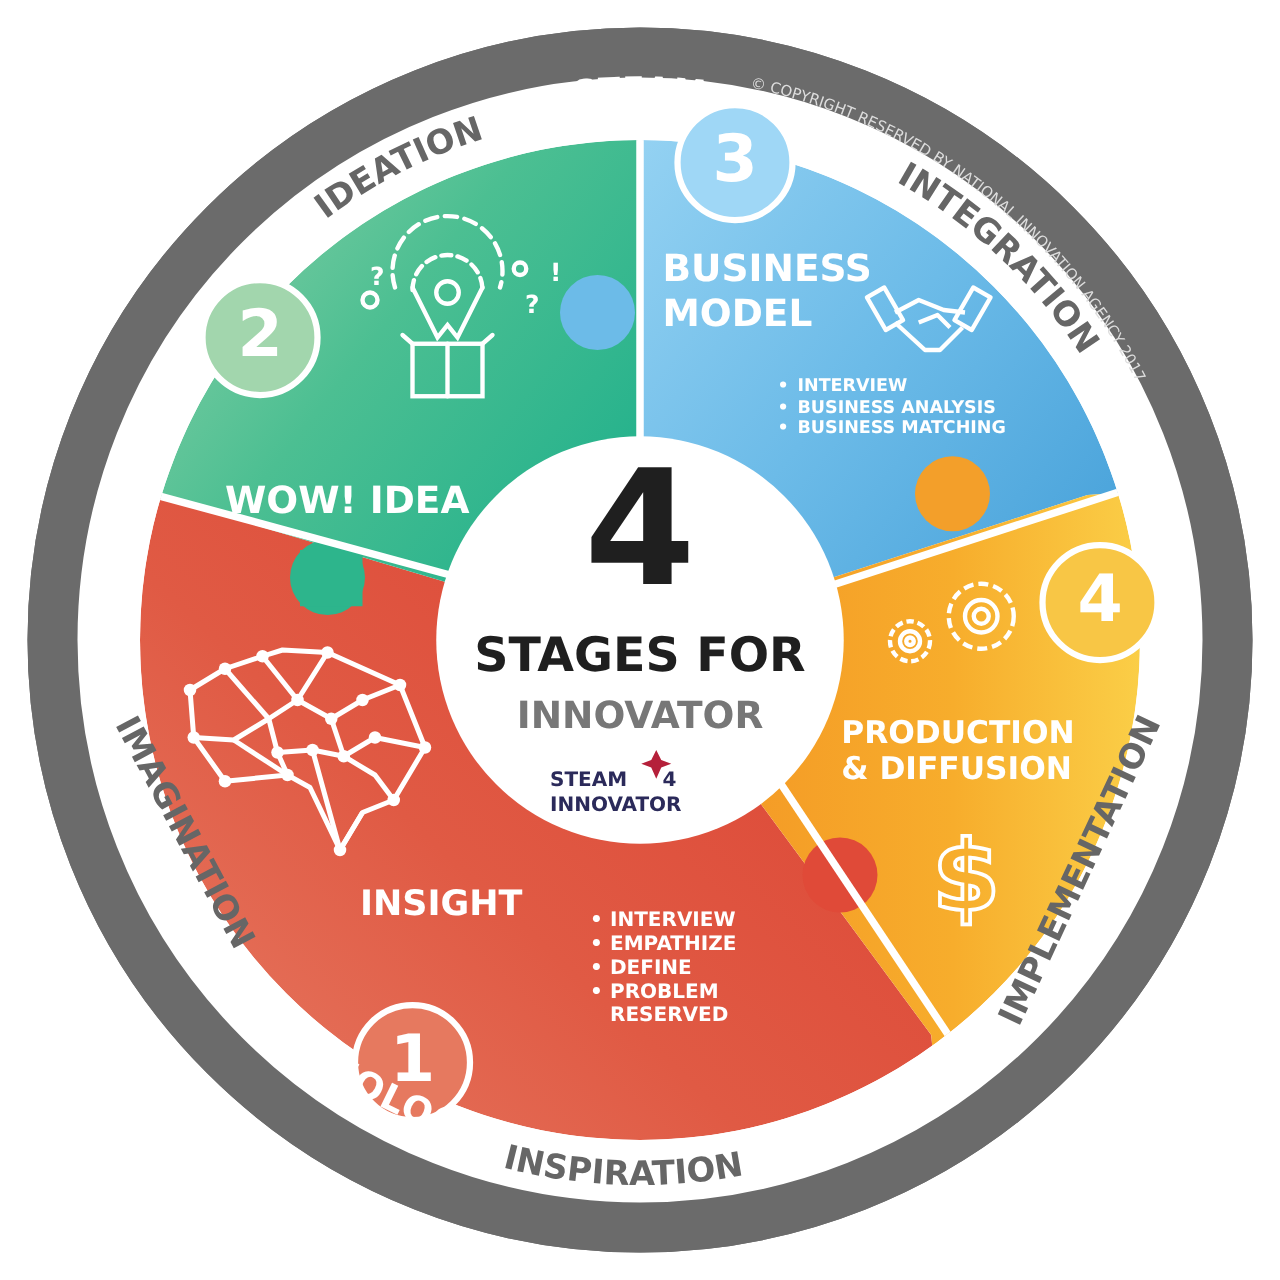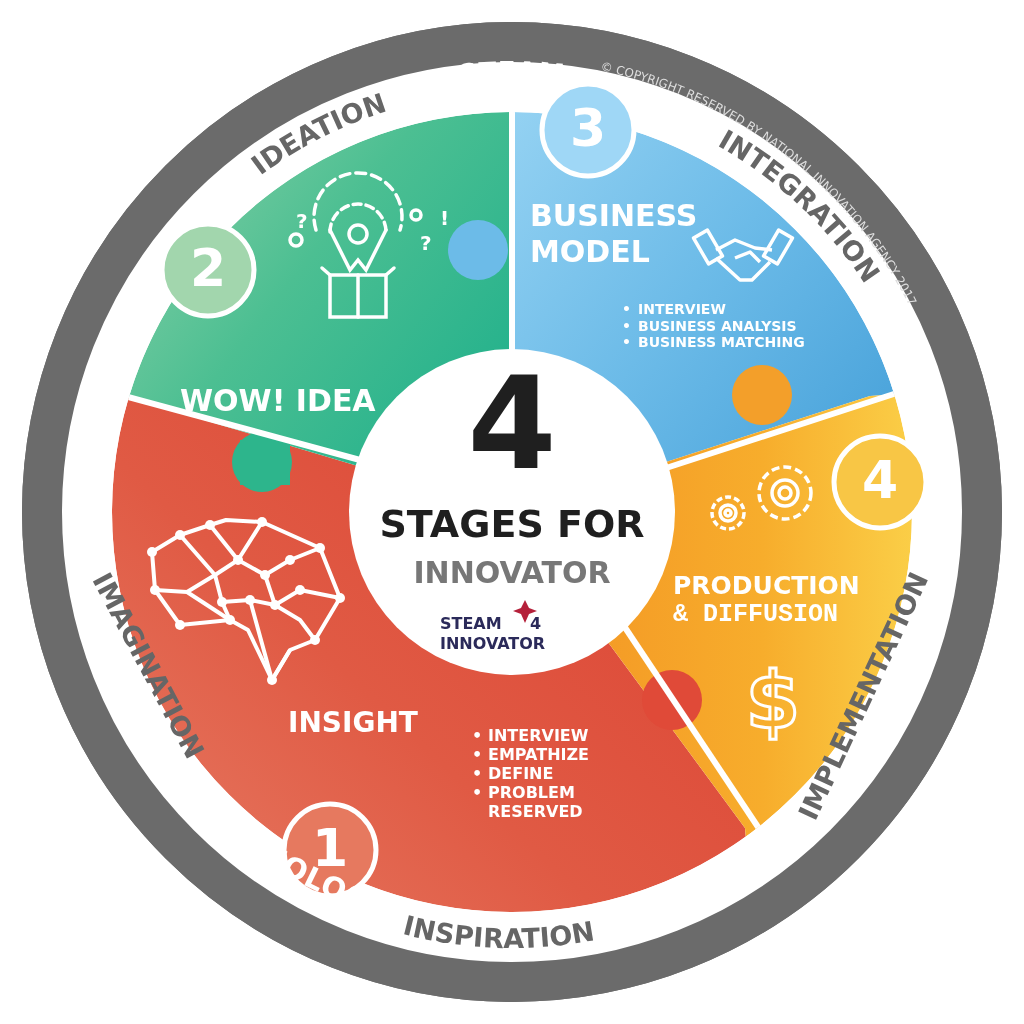--- a/index.html
+++ b/index.html
@@ -206,14 +206,14 @@
 <div class="overlay" data-name="stage-3-title-line2" style="left:530px; top:234px; font-size:30px;">MODEL</div>
 <div class="overlay" data-name="stage-3-title-line1" style="left:530px; top:198px; font-size:30px;">BUSINESS</div>
 <ul class="overlay bullets" data-name="stage-3-bullets" style="left:622px; top:301px; font-size:14px;">
   <li data-name="stage-3-bullet">INTERVIEW</li>
   <li data-name="stage-3-bullet">BUSINESS ANALYSIS</li>
   <li data-name="stage-3-bullet">BUSINESS MATCHING</li>
 </ul>
 
 
 <div class="overlay" data-name="stage-4-title-line1" style="left:673px; top:571px; font-size:25px;">PRODUCTION</div>
-<div class="overlay" data-name="stage-4-title-line2" style="left:673px; top:600px; font-size:25px;font-family:Liberation Mono, monospace;">&amp; DIFFUSION</div>
+<div class="overlay" data-name="stage-4-title-line2" style="left:673px; top:600px; font-size:25px;">&amp; DIFFUSION</div>
 </div>
 
 </body></html>

